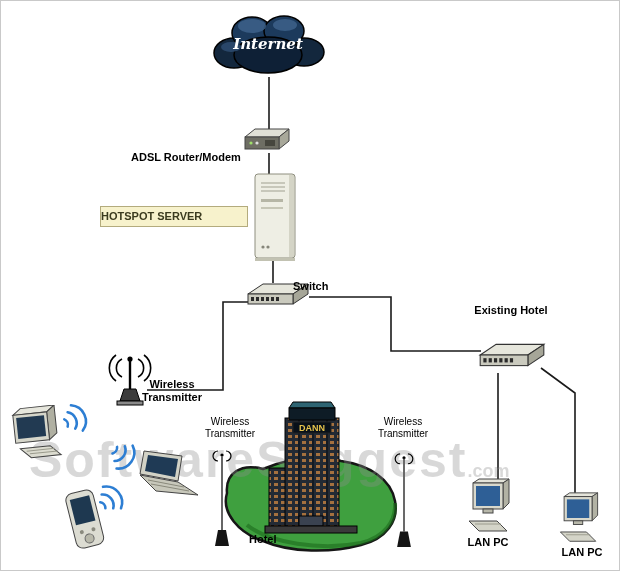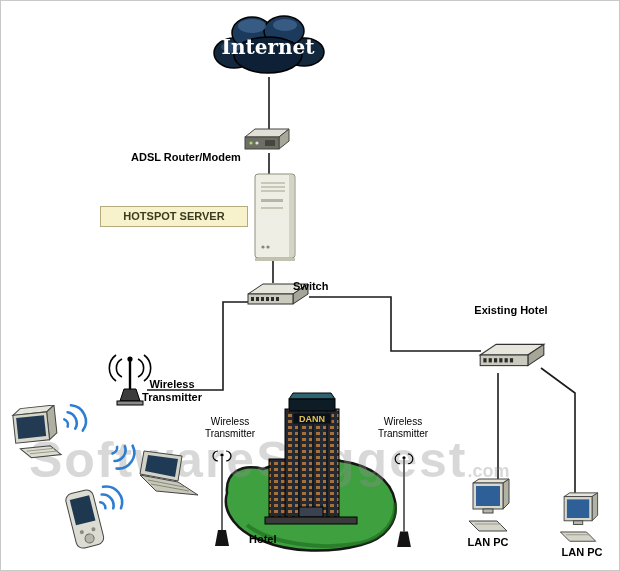--- a/index.html
+++ b/index.html
@@ -20,26 +20,26 @@
   .dev { position:absolute; z-index:3; }
   .lbl {
     position:absolute; z-index:5; font-size:11px; font-weight:bold;
     color:#000; line-height:13px;
   }
   .center { text-align:center; }
   .lbl-sm { font-size:10px; font-weight:normal; line-height:12px; }
   #hotspot-box {
     position:absolute; left:99px; top:205px; width:148px; height:21px;
     background:#f7f2cc; border:1px solid #b3ab7d; z-index:5;
-    font-size:11px; font-weight:bold; color:#3b3b1f; text-align:center;
+    font-size:11px; font-weight:bold; color:#3b3b1f; 
     line-height:19px;
   }
   #internet-label {
     position:absolute; left:0; top:30px; width:100%; text-align:center;
-    color:#ffffff; font-weight:bold; font-size:20px;
+    color:#ffffff; font-style:italic; font-weight:bold; font-size:15px;
     font-family:"DejaVu Serif", serif; z-index:4;
   }
   .wifi { position:absolute; z-index:3; }
 </style>
 </head>
 <body>
 
 <div id="canvas">
 
   <svg id="lines" width="620" height="571" viewBox="0 0 620 571">
@@ -186,21 +186,21 @@
       <circle cx="11" cy="7" r="1.6" fill="#000"></circle>
       <line x1="11" y1="8" x2="11" y2="82" stroke="#666" stroke-width="2"></line>
       <polygon points="7,82 15,82 18,98 4,98" fill="#141414"></polygon>
     </svg>
   </div>
   <div class="lbl-sm lbl center" style="left:366px;top:415px;width:72px;">
     <span style="display:block">Wireless</span>
     <span style="display:block">Transmitter</span>
   </div>
 
-  <div class="dev" style="left:258px;top:388px;width:104px;height:140px;">
+  <div class="dev" style="left:258px;top:397px;width:104px;height:140px;">
     <svg width="104" height="140" viewBox="0 0 104 140">
       <defs>
         <pattern id="winp" width="7" height="6" patternUnits="userSpaceOnUse">
           <rect width="7" height="6" fill="#232a34"></rect>
           <rect x="1" y="1" width="4" height="3" fill="#a5713f"></rect>
         </pattern>
       </defs>
       <rect x="10" y="70" width="20" height="58" fill="url(#winp)" stroke="#000"></rect>
       <rect x="26" y="20" width="54" height="108" fill="url(#winp)" stroke="#000"></rect>
       <g stroke="#141a22" stroke-width="2">

